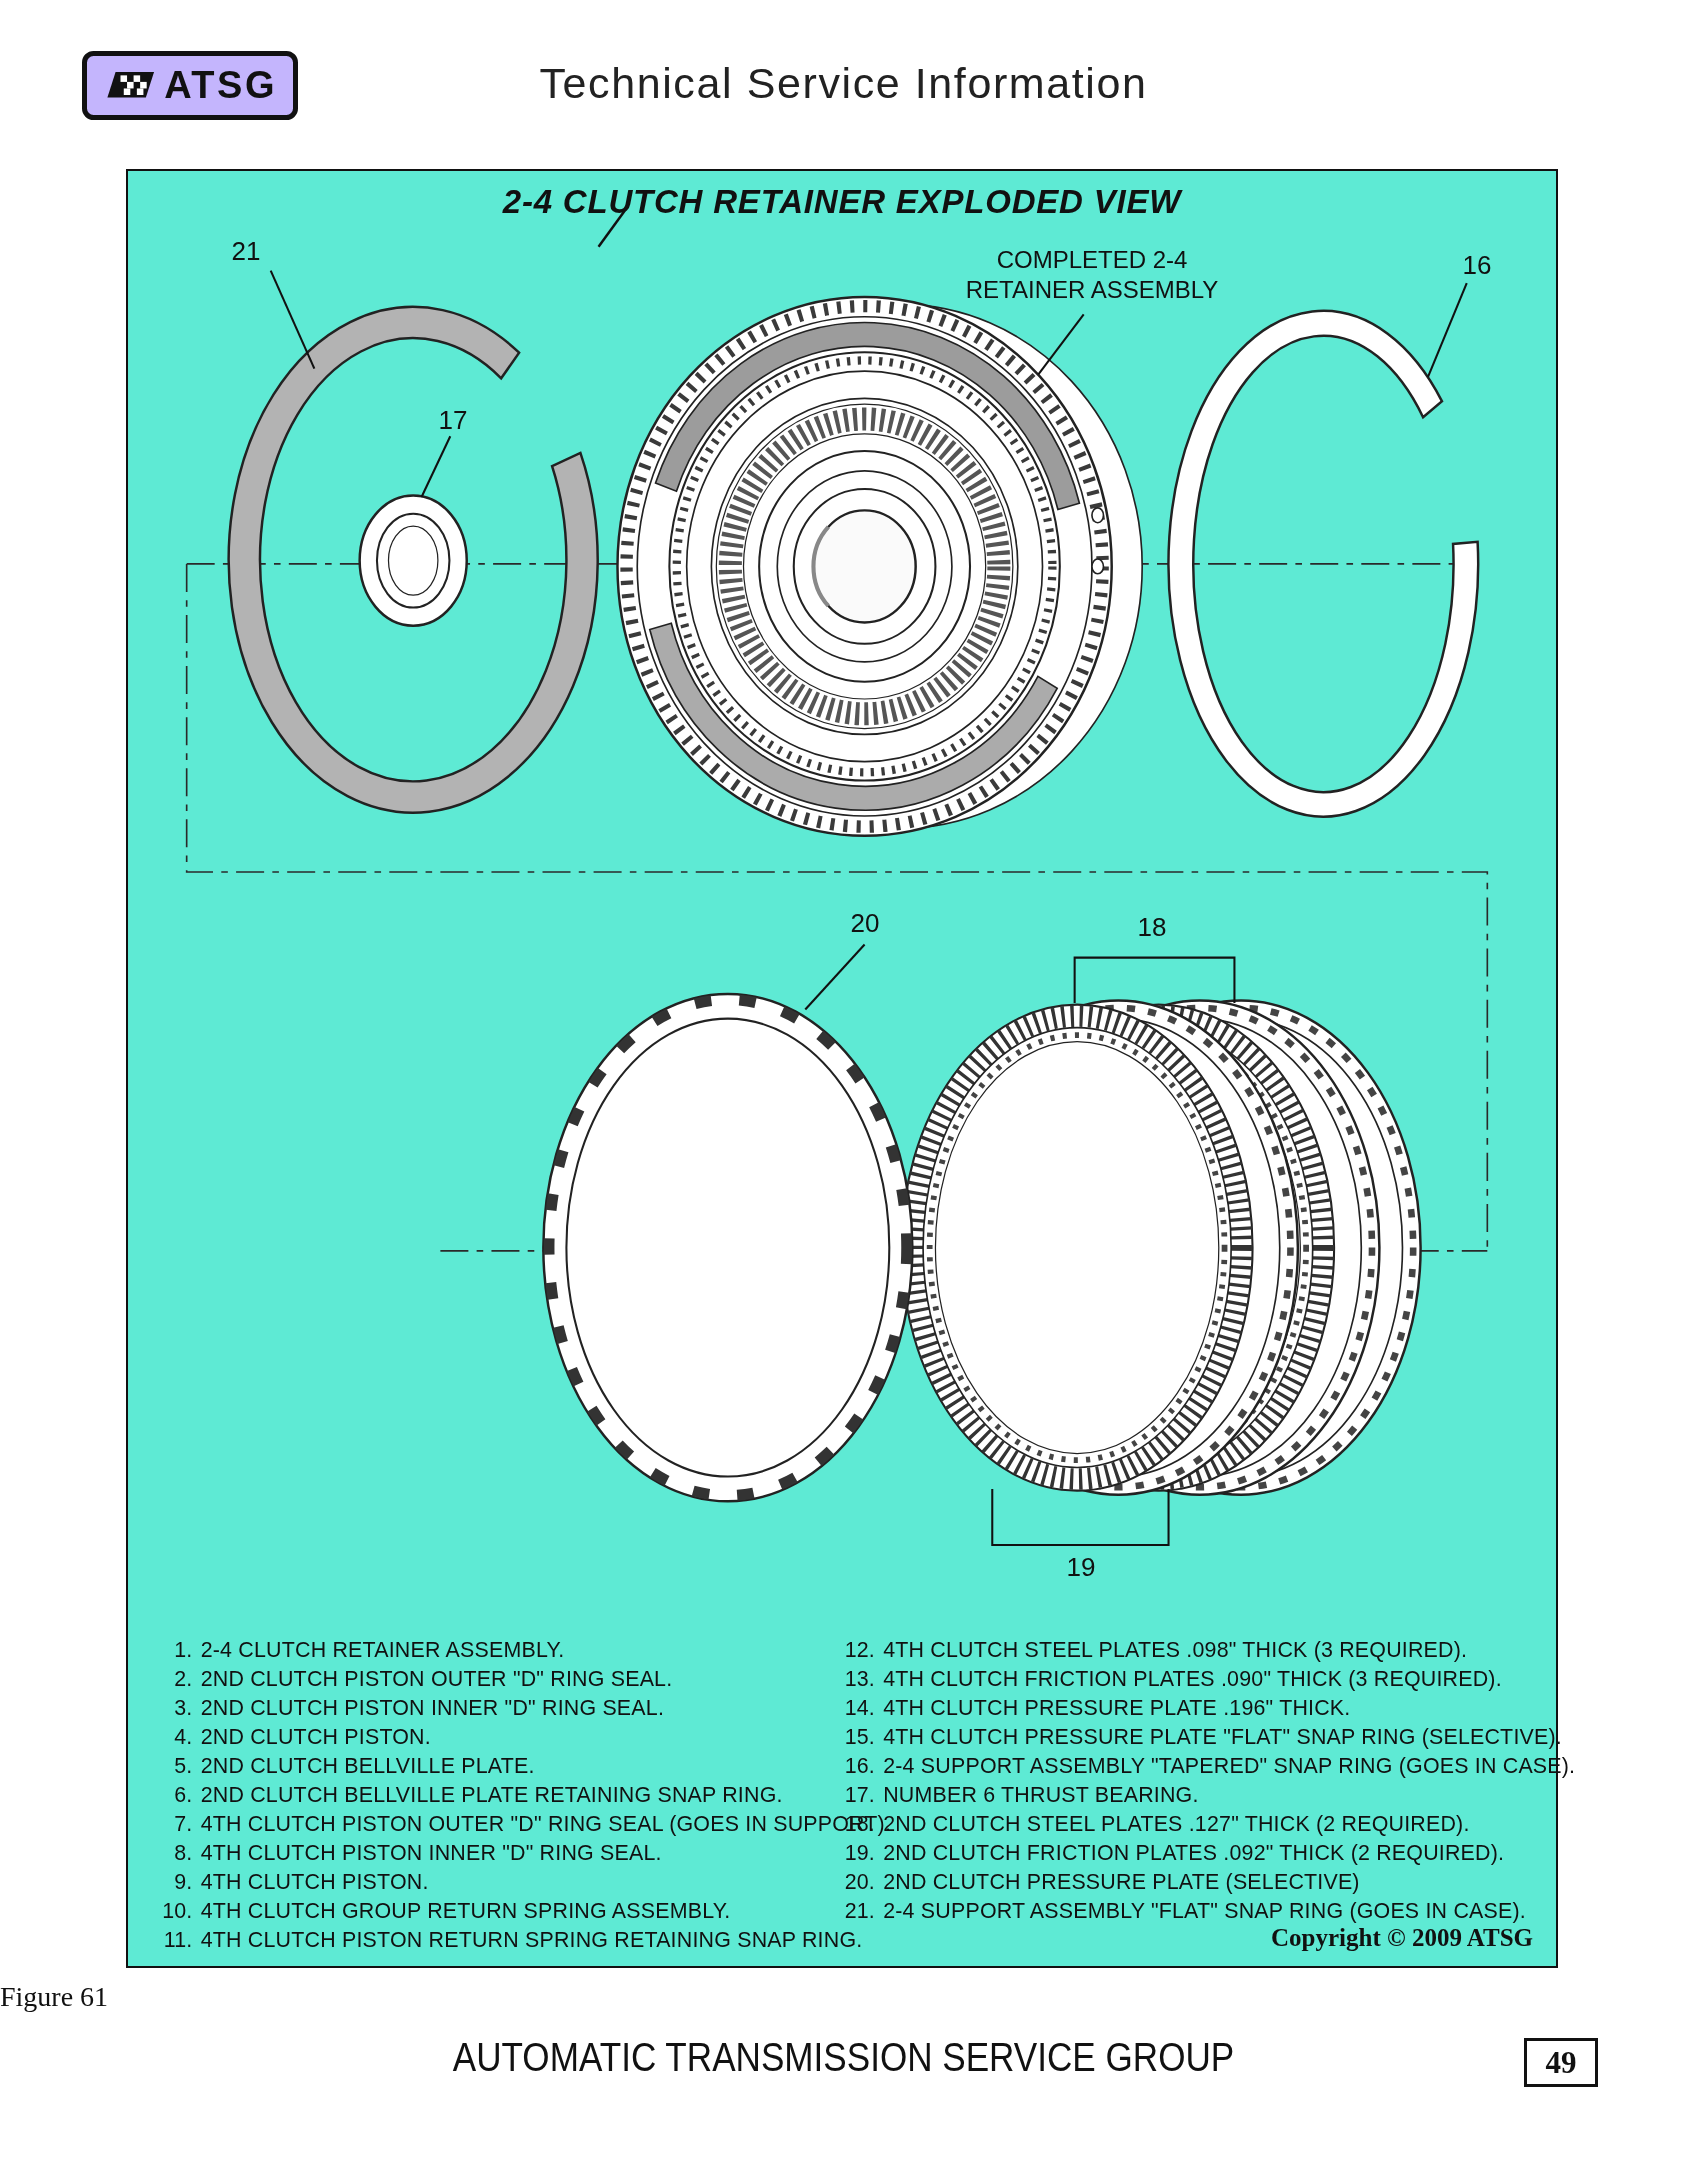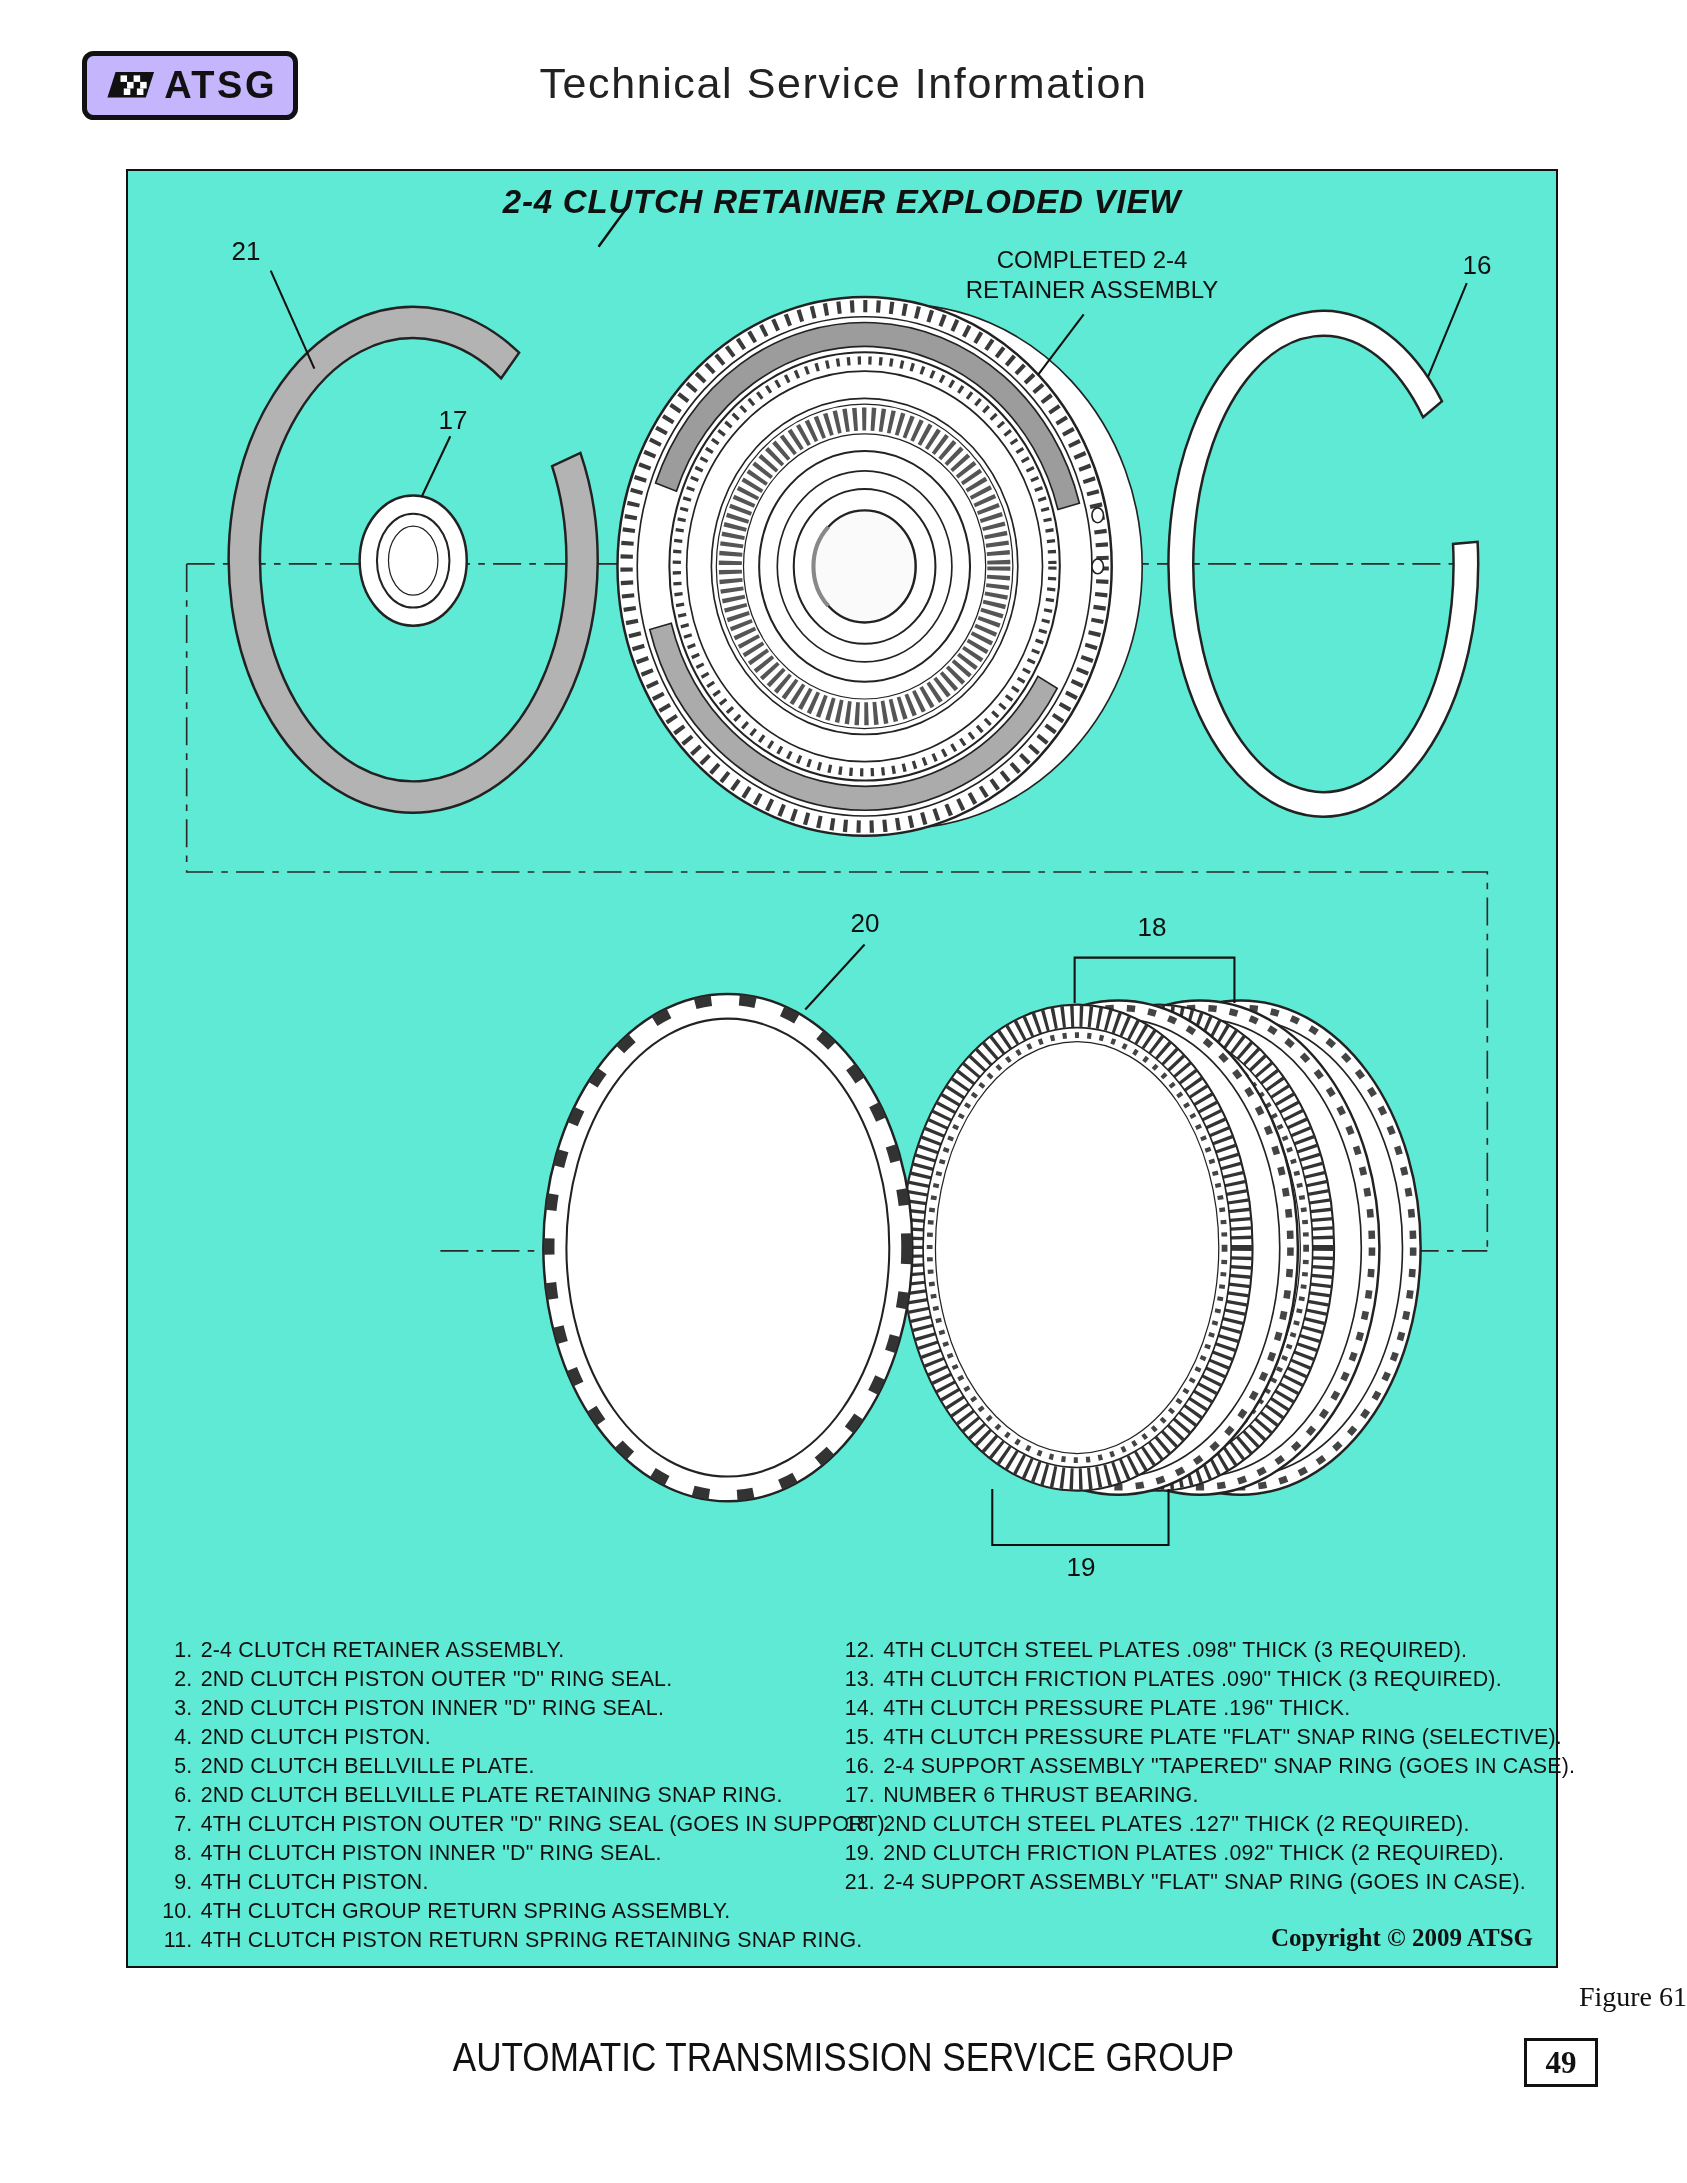--- a/index.html
+++ b/index.html
@@ -41,21 +41,21 @@
   .parts-col.right{left:699px;width:718px;}
   .pl-row{display:flex;line-height:29px;font-size:21.4px;letter-spacing:0.2px;}
   .pl-num{width:48px;text-align:right;margin-right:8.2px;flex:none;}
   .pl-label{white-space:nowrap;}
   .copyright{
     position:absolute;right:23px;top:1753px;font-family:"Liberation Serif",serif;
     font-weight:bold;font-size:25px;z-index:2;
   }
   
   .figure-caption{
-    position:absolute;left:0;right:0;top:1981px;text-align:right;
+    position:absolute;left:0;right:0;top:1981px;text-align:left;
     font-family:"Liberation Serif",serif;font-size:28px;color:#111;
   }
   .footer-title{
     position:absolute;left:0;right:0;top:2035px;text-align:center;
     font-size:39px;color:#111;transform:scale(0.9,1.05);letter-spacing:0px;font-weight:400;
   }
   .page-num-box{
     position:absolute;left:1524px;top:2038px;width:74px;height:49px;
     border:3.3px solid #111;box-sizing:border-box;display:flex;align-items:center;justify-content:center;
     font-family:"Liberation Serif",serif;font-weight:bold;font-size:31px;background:#fff;
@@ -260,20 +260,24 @@
         </div>
       <div class="pl-row">
           <span class="pl-num">18.</span>
           <span class="pl-label">2ND CLUTCH STEEL PLATES .127" THICK  (2 REQUIRED).</span>
         </div>
       <div class="pl-row">
           <span class="pl-num">19.</span>
           <span class="pl-label">2ND CLUTCH FRICTION PLATES .092" THICK  (2 REQUIRED).</span>
         </div>
       <div class="pl-row">
+          <span class="pl-num">20.</span>
+          <span class="pl-label">2ND CLUTCH PRESSURE PLATE (SELECTIVE)</span>
+        </div>
+      <div class="pl-row">
           <span class="pl-num">21.</span>
           <span class="pl-label">2-4 SUPPORT ASSEMBLY  "FLAT" SNAP RING (GOES IN CASE).</span>
         </div>
     </div>
 
     <div class="copyright">Copyright © 2009 ATSG</div>
   </div>
 
   <div class="figure-caption">Figure 61</div>
   <div class="footer-title">AUTOMATIC TRANSMISSION SERVICE GROUP</div>

